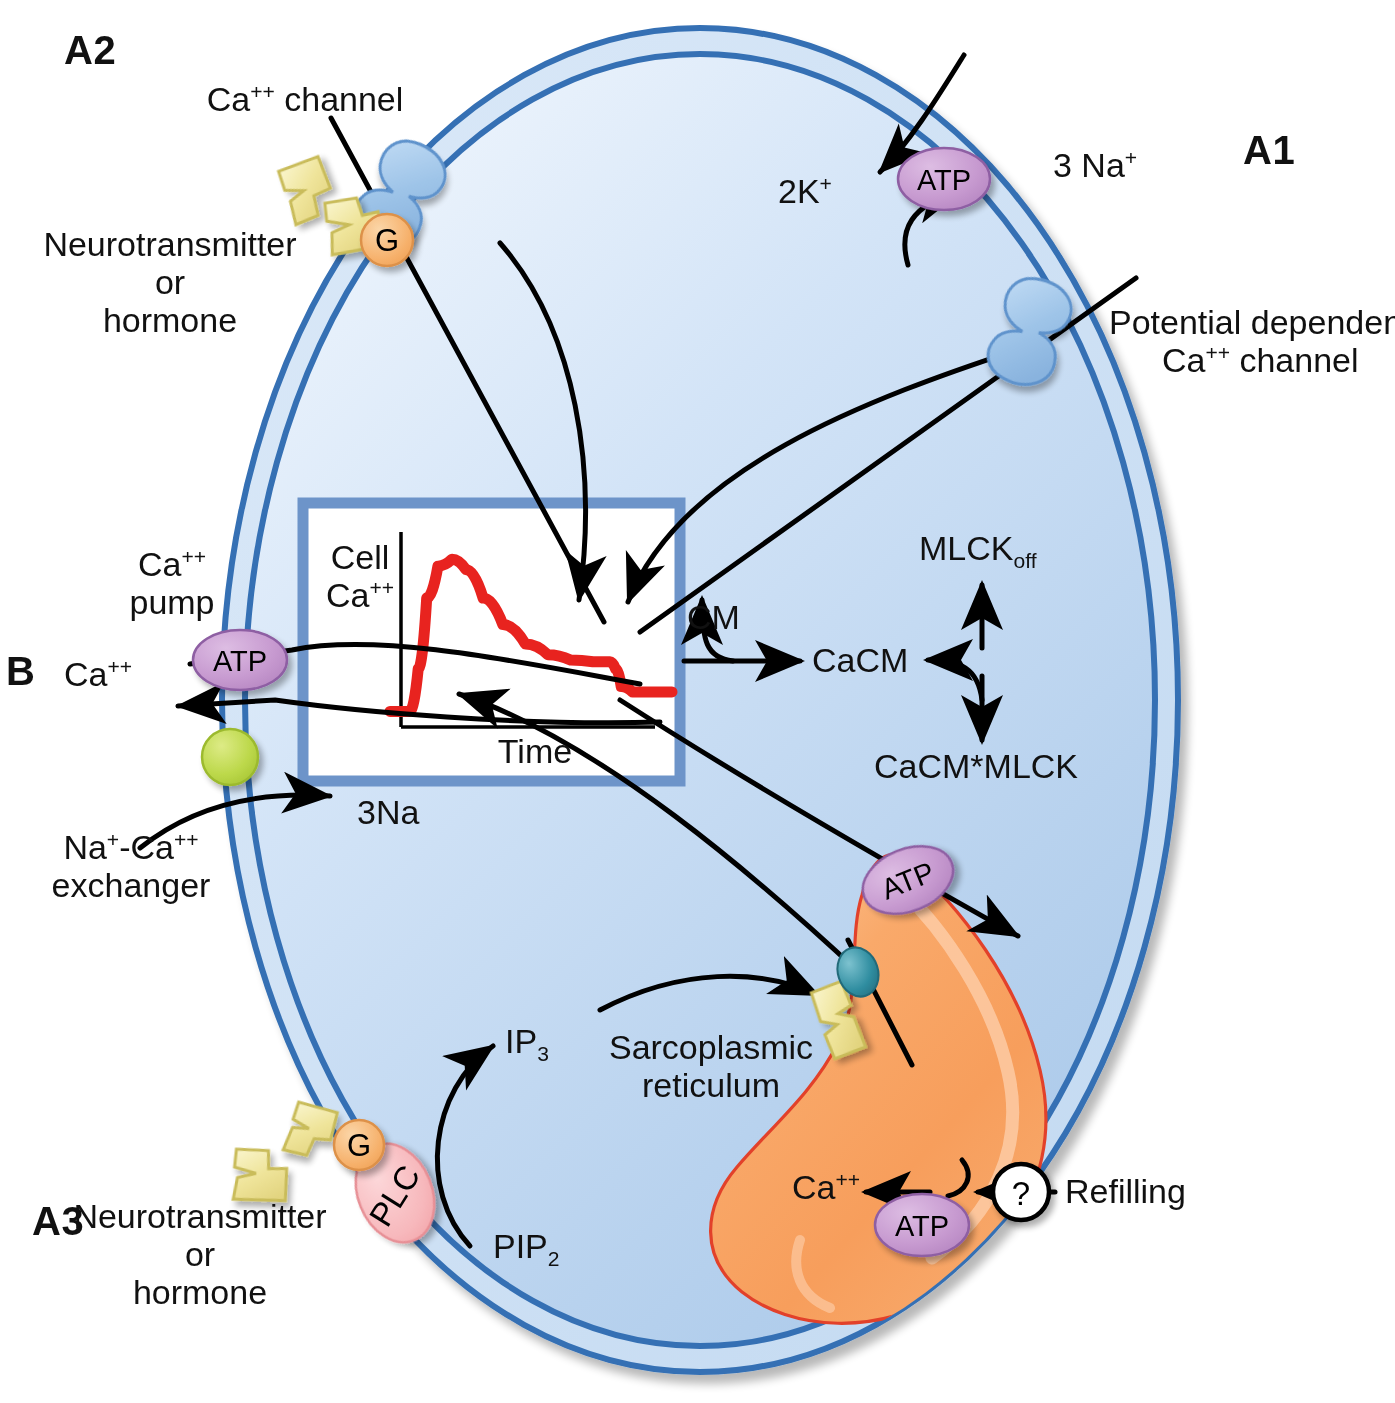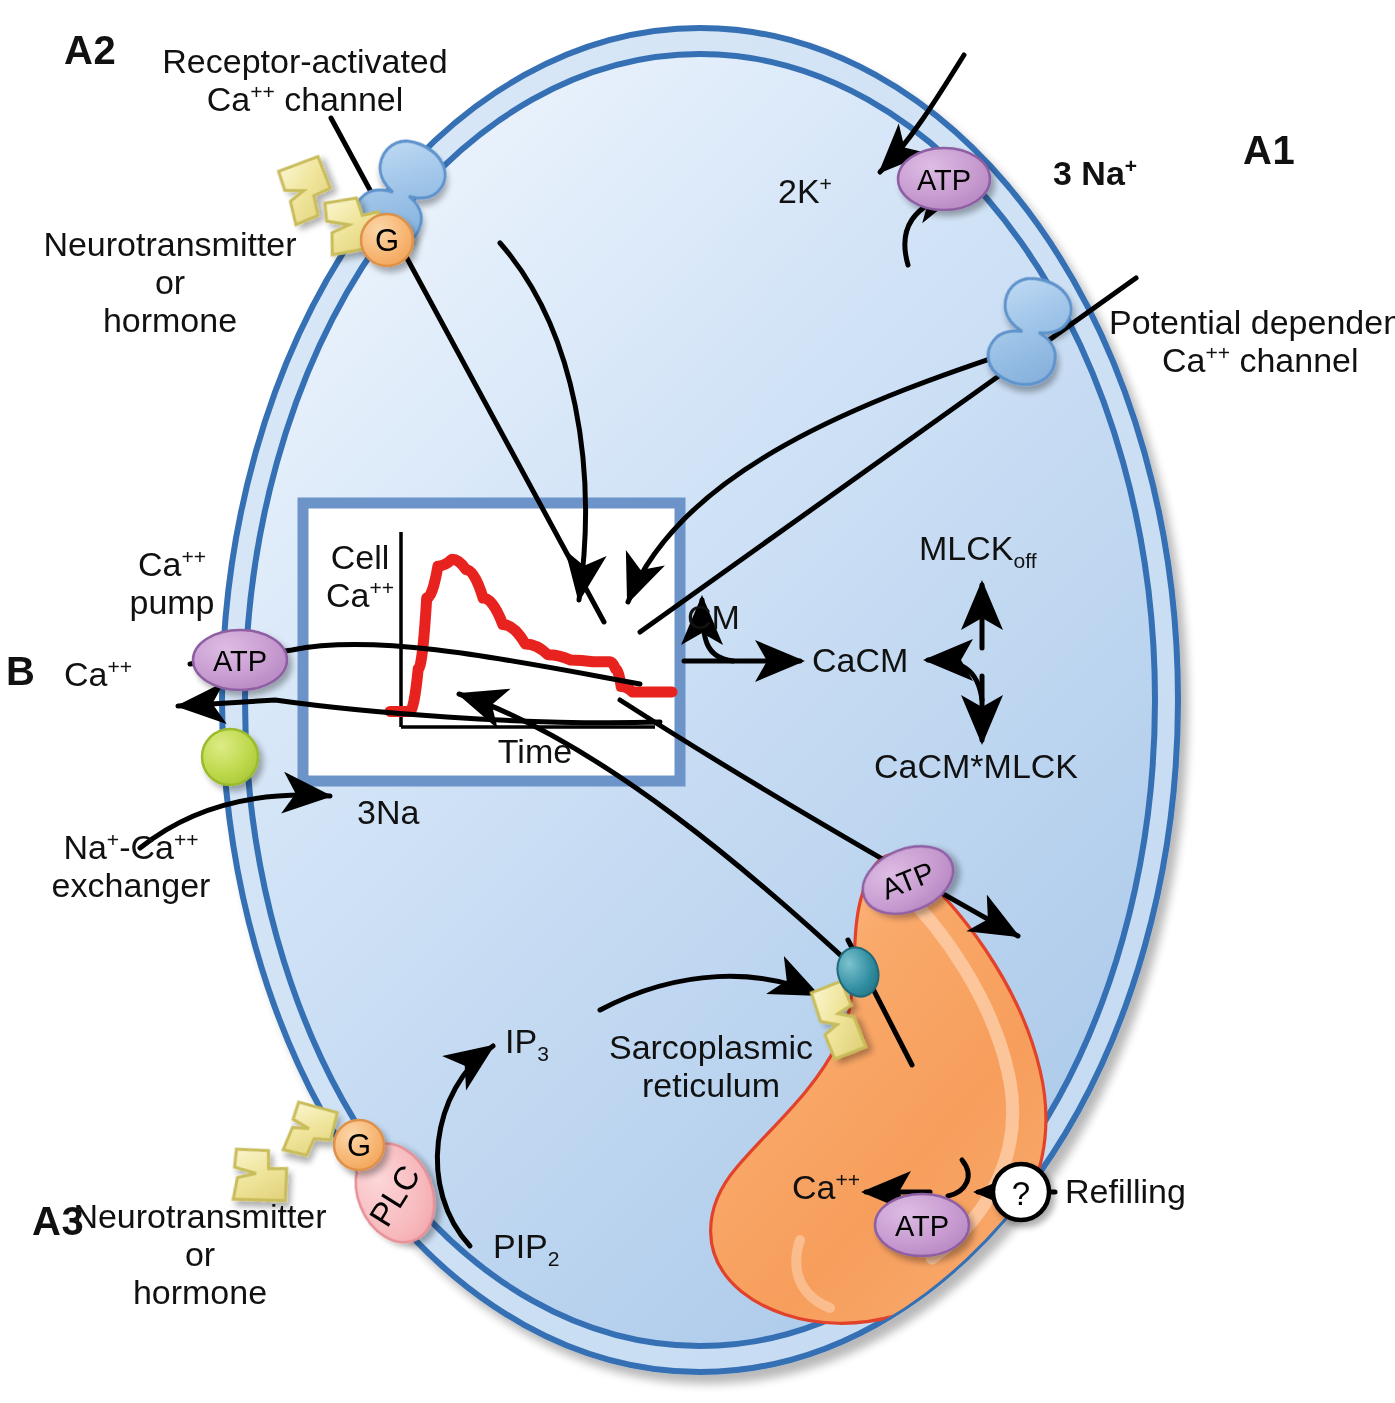--- a/index.html
+++ b/index.html
@@ -227,34 +227,34 @@
 
   <circle cx="1021" cy="1192" r="28" fill="#ffffff" stroke="#000" stroke-width="4.5" filter="url(#soft2)"></circle>
 </svg>
 
 <div class="lbl panelid" style="left:64px;top:28px;">A2</div>
 <div class="lbl panelid" style="left:1243px;top:128px;">A1</div>
 <div class="lbl panelid" style="left:6px;top:649px;">B</div>
 <div class="lbl panelid" style="left:32px;top:1199px;">A3</div>
 
 <div class="lbl center t34" style="left:305px;top:42px;">
-  <span>Receptor-activated</span><br>
+  <br>
   <span><span>Ca</span><sup>++</sup><span> channel</span></span>
 </div>
 
 <div class="lbl center t34" style="left:170px;top:225px;">
   <span>Neurotransmitter</span><br>
   <span>or</span><br>
   <span>hormone</span>
 </div>
 
 
 <div class="lbl t34" style="left:778px;top:172px;"><span>2K</span><sup>+</sup></div>
 
-<div class="lbl t34" style="left:1053px;top:154px;font-weight:bold;"><span>3 Na</span><sup>+</sup></div>
+<div class="lbl t34" style="left:1053px;top:146px;"><span>3 Na</span><sup>+</sup></div>
 
 <div class="lbl t34" style="left:1109px;top:303px;text-align:center;">
   <span>Potential dependent</span><br>
   <span><span>Ca</span><sup>++</sup><span> channel</span></span>
 </div>
 
 <div class="lbl center t34" style="left:172px;top:545px;">
   <span><span>Ca</span><sup>++</sup></span><br>
   <span>pump</span>
 </div>

